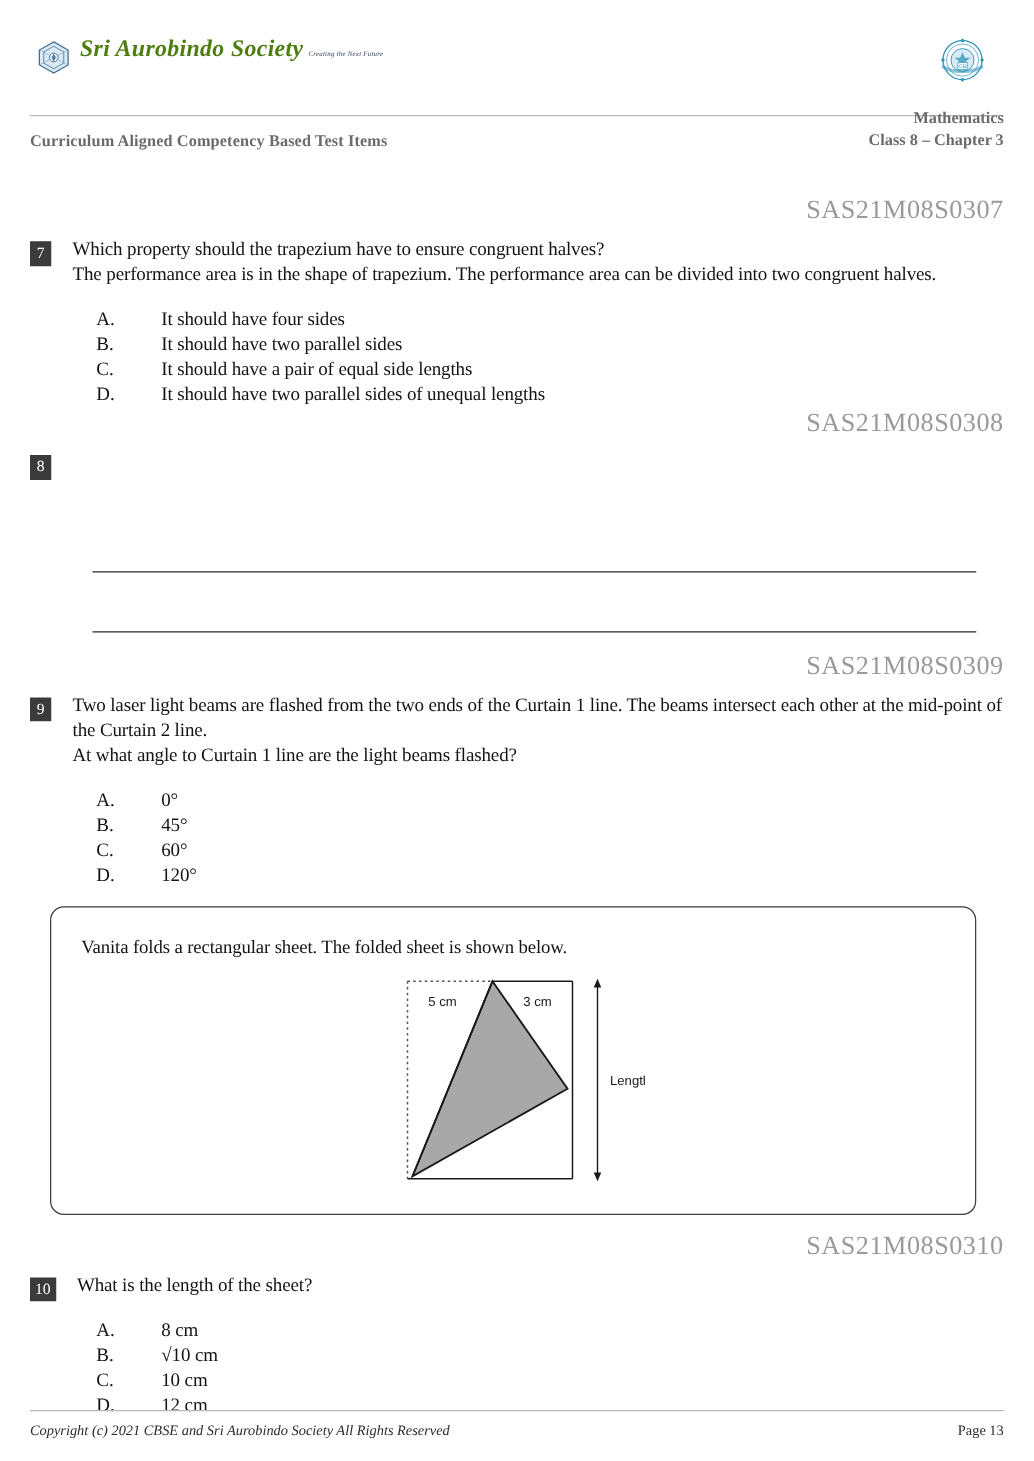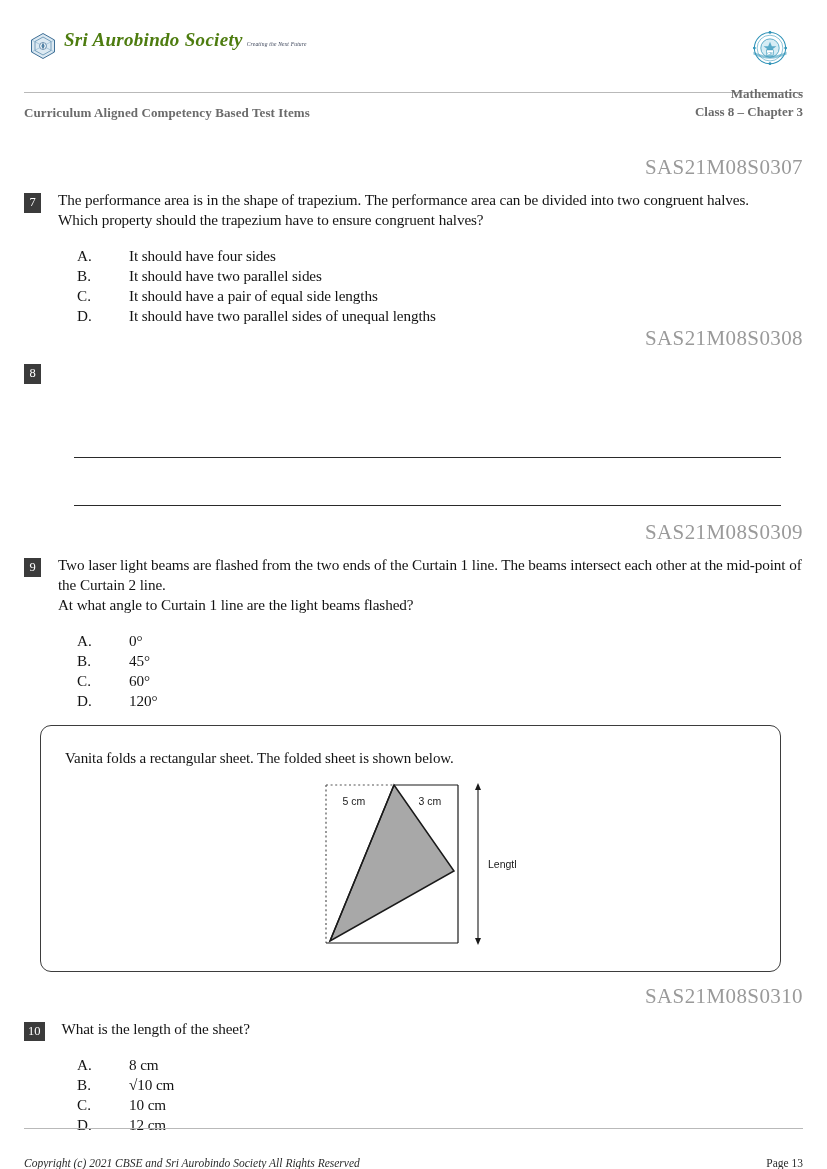--- a/index.html
+++ b/index.html
@@ -211,21 +211,21 @@
   
   .footer-rule {
     position: absolute;
     bottom: 40px;
     left: 24px;
     right: 24px;
     border-top: 1px solid #b9b9b9;
   }
   .footer {
     position: absolute;
-    bottom: 0;
+    bottom: 18px;
     left: 24px;
     right: 24px;
     display: flex;
     justify-content: space-between;
     align-items: baseline;
   }
   .footer-left {
     font-family: "Liberation Serif", serif;
     font-style: italic;
     font-size: 11.5px;
@@ -284,22 +284,22 @@
       <div>Class 8 – Chapter 3</div>
     </div>
   </div>
 
   <div class="content">
 
     <div class="qcode">SAS21M08S0307</div>
     <div class="question">
       <span class="qnum">7</span>
       <div class="qtext">
+        <p>Which property should the trapezium have to ensure congruent halves?</p>
         <p>The performance area is in the shape of trapezium. The performance area can be divided into two congruent halves.</p>
-        <p>Which property should the trapezium have to ensure congruent halves?</p>
       </div>
     </div>
     <div class="options">
       <div class="option-row">
         <span class="opt-letter">A.</span>
         <span class="opt-text">It should have four sides</span>
       </div>
       <div class="option-row">
         <span class="opt-letter">B.</span>
         <span class="opt-text">It should have two parallel sides</span>

